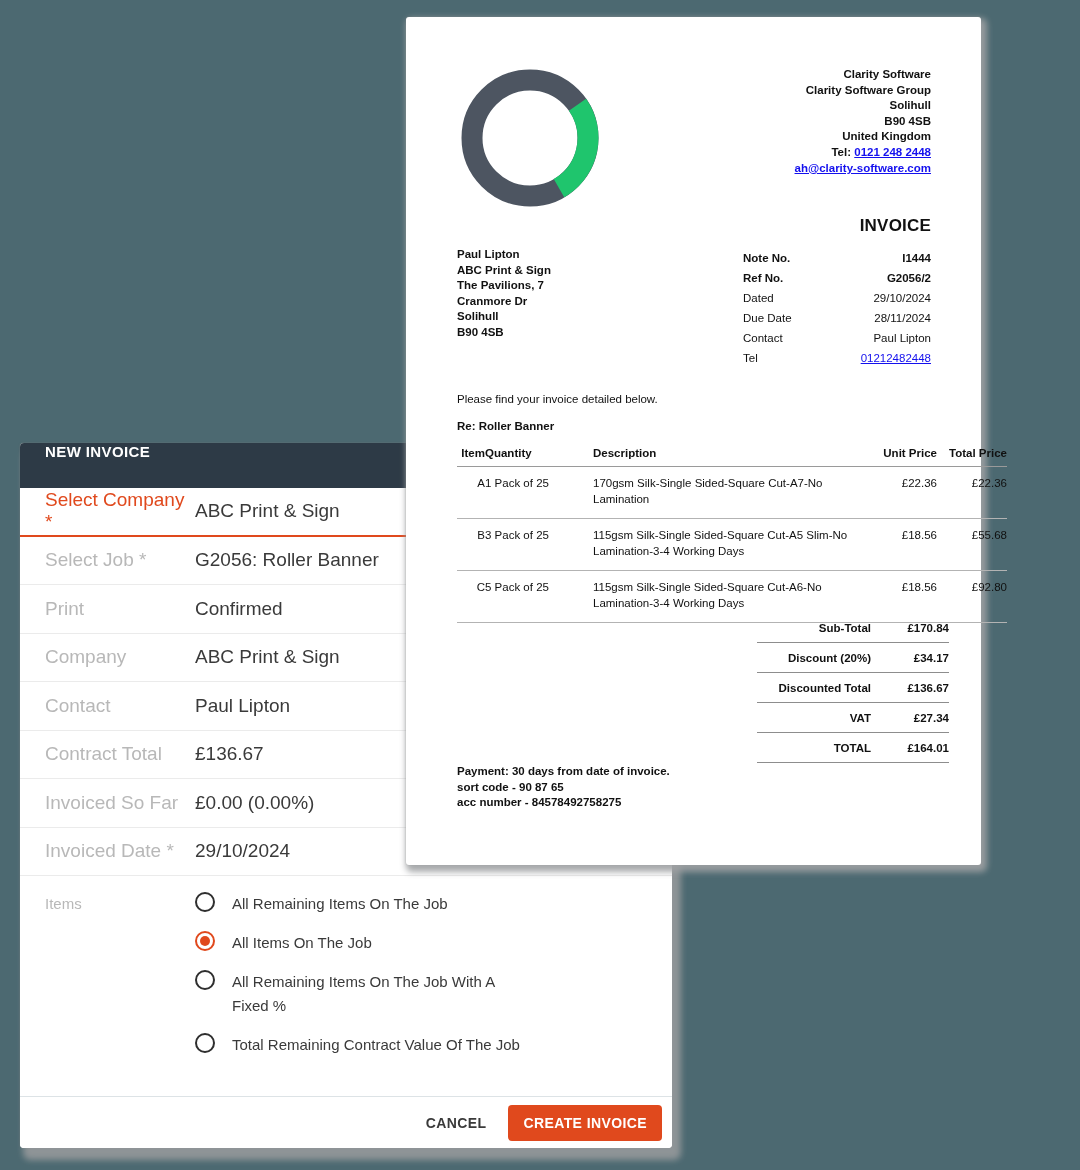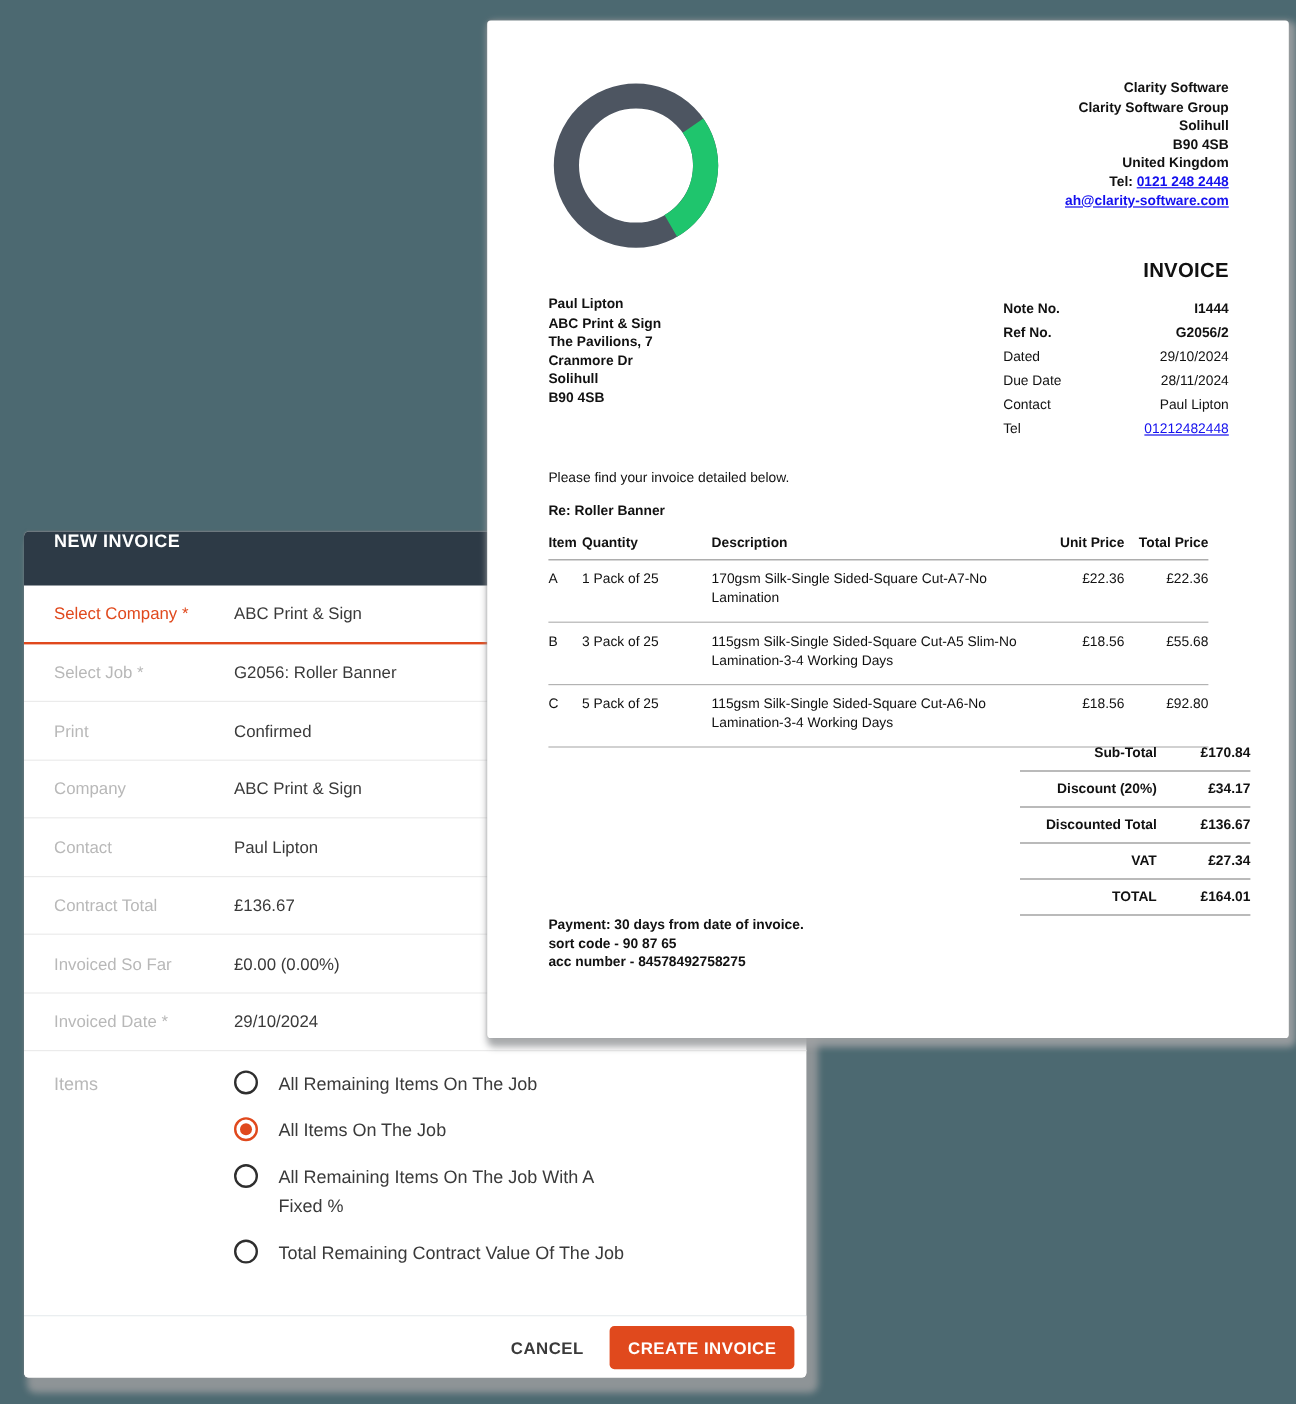--- a/index.html
+++ b/index.html
@@ -19,21 +19,21 @@
   }
   .modal-header {
     height:45px; background:#2d3a46; color:#ffffff;
     display:flex; align-items:flex-start; padding-left:25px;
     font-size:15px; font-weight:bold; letter-spacing:0.4px;
     border-radius:4px 4px 0 0;
   }
   .form-row {
     display:flex; align-items:center; height:48.5px;
     padding-left:25px; border-bottom:1px solid #ebebeb;
-    font-size:14px;
+    font-size:19px;
   }
   .form-row .flabel { flex:0 0 150px; color:#b8b8b8; }
   .form-row .fvalue { color:#3a3a3a; }
   .form-row.active { border-bottom:2px solid #e0491d; }
   .form-row.active .flabel { color:#e0491d; }
 
   .items-section {
     display:flex; padding:16px 0 0 25px; border-bottom:none;
   }
   .items-section .flabel { flex:0 0 150px; color:#b8b8b8; font-size:15px; padding-top:3px; }
@@ -63,21 +63,21 @@
     margin-right:22px; cursor:pointer;
   }
   .create-btn {
     background:#e0491d; border:none; font-family:inherit;
     color:#ffffff; font-size:14px; font-weight:bold; letter-spacing:0.4px;
     padding:10px 15px; border-radius:4px; margin-right:10px; cursor:pointer;
   }
 
   
   .invoice-page {
-    position:absolute; left:406px; top:17px; width:668px; height:848px;
+    position:absolute; left:406px; top:17px; width:575px; height:848px;
     background:#ffffff; border-radius:3px; z-index:2;
     box-shadow:3px 4px 6px 3px rgba(158,161,163,0.9), 0 0 2px rgba(120,120,120,0.5);
     font-size:11.5px; color:#111111;
   }
   .logo { position:absolute; left:54px; top:51px; width:140px; height:140px; }
 
   .company-block {
     position:absolute; right:50px; top:50px; text-align:right;
     font-weight:bold; line-height:15.6px;
   }
@@ -97,21 +97,21 @@
   .meta-row { display:flex; justify-content:space-between; line-height:20px; }
   .meta-row.bold { font-weight:bold; }
 
   .intro-line { position:absolute; left:51px; top:376px; }
   .re-line { position:absolute; left:51px; top:403px; font-weight:bold; }
 
   .items-table { position:absolute; left:51px; top:430px; width:550px; }
   .t-row { display:flex; }
   .t-head { font-weight:bold; padding-bottom:7px; border-bottom:1px solid #9a9a9a; }
   .t-body { padding:9px 0 11px 0; border-bottom:1px solid #b3b3b3; line-height:15.5px; }
-  .c-item { flex:0 0 28px; }
+  .c-item { flex:0 0 28px;text-align:right; }
   .c-qty { flex:0 0 108px; }
   .c-desc { flex:0 0 272px; }
   .c-unit { flex:0 0 72px; text-align:right; }
   .c-total { flex:1; text-align:right; }
 
   .totals-block { position:absolute; right:32px; top:596px; width:192px; font-weight:bold; }
   .totals-row {
     display:flex; justify-content:flex-end; align-items:center;
     height:30px; border-bottom:1px solid #8d8d8d;
   }

